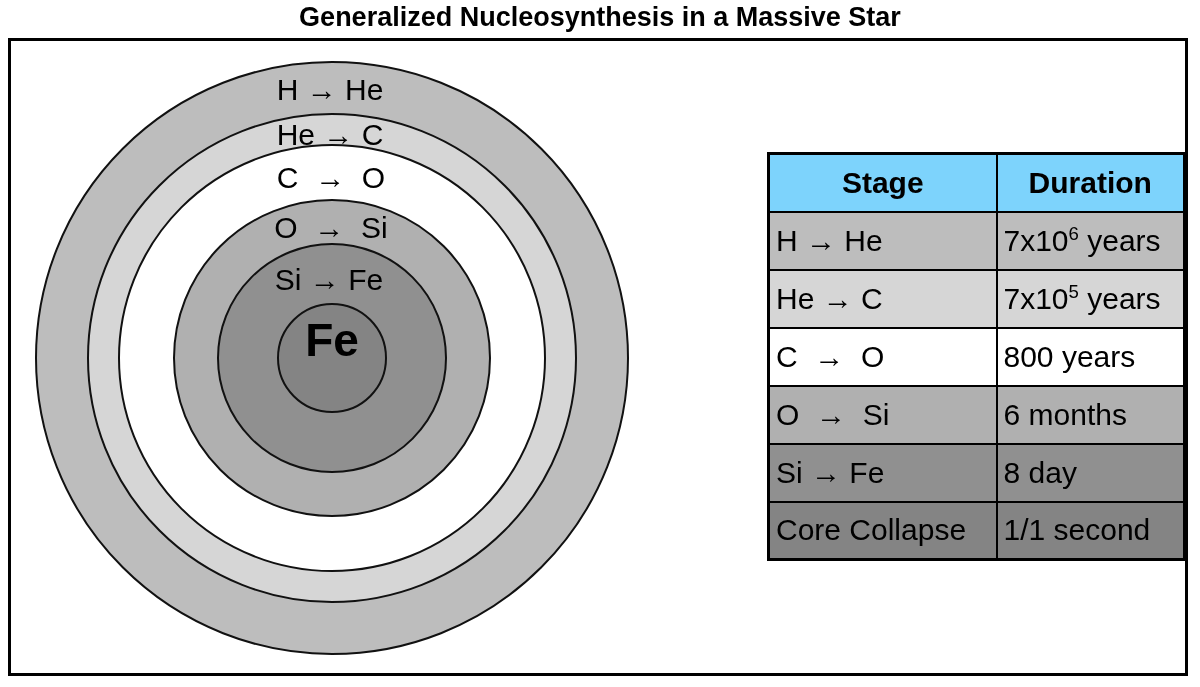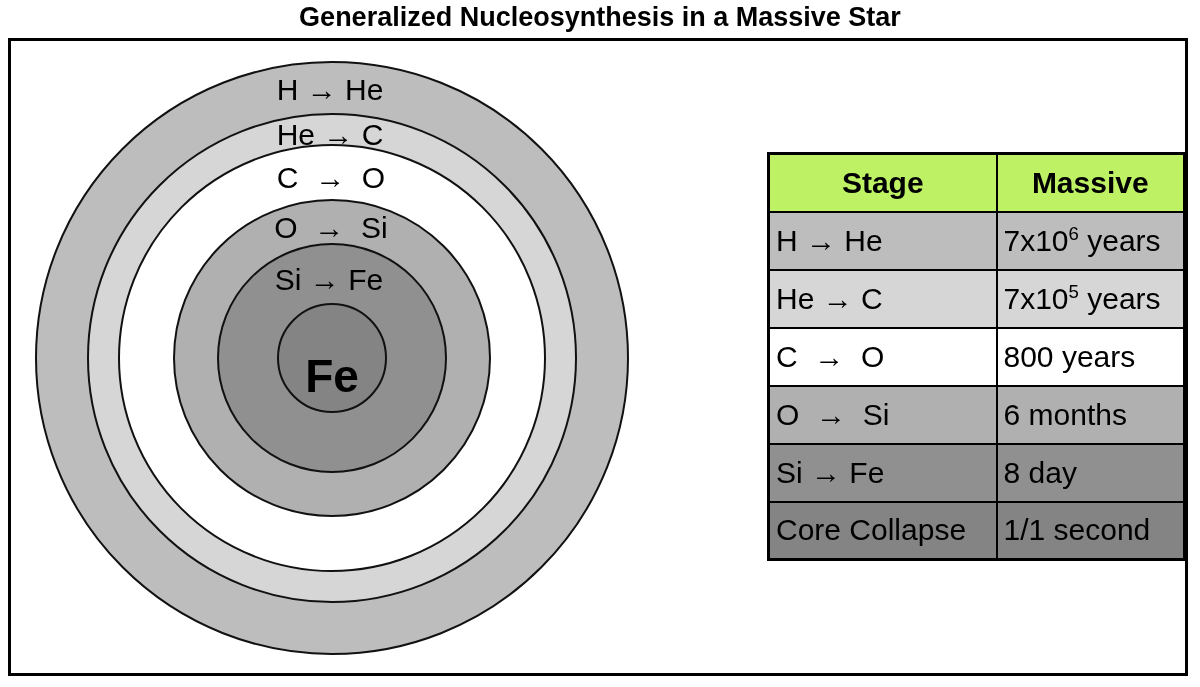--- a/index.html
+++ b/index.html
@@ -54,21 +54,21 @@
     line-height: 1;
   }
   .ring-label.l0 { left: 330px; top: 90px; }
   .ring-label.l1 { left: 330px; top: 135px; }
   .ring-label.l2 { left: 331px; top: 178px; }
   .ring-label.l3 { left: 331px; top: 228px; }
   .ring-label.l4 { left: 329px; top: 280px; }
   .core-label {
     position: absolute;
     left: 332px;
-    top: 376px;
+    top: 340px;
     transform: translate(-50%, -50%);
     font-size: 46px;
     font-weight: bold;
     line-height: 1;
   }
   table.duration-table {
     position: absolute;
     left: 767px;
     top: 152px;
     border-collapse: collapse;
@@ -79,21 +79,21 @@
   .duration-table th, .duration-table td {
     border: 2px solid #000000;
     padding: 0;
     vertical-align: middle;
     overflow: hidden;
   }
   .duration-table col.c-stage { width: 228px; }
   .duration-table col.c-dur   { width: 188px; }
   .duration-table tr { height: 58px; }
   .duration-table th {
-    background: #bef264;
+    background: #7dd3fc;
     font-weight: bold;
     text-align: center;
   }
   .duration-table td {
     text-align: left;
     padding-left: 6px;
     white-space: pre;
   }
   .duration-table sup {
     font-size: 0.62em;
@@ -124,21 +124,21 @@
   <div class="core-label">Fe</div>
 
   <table class="duration-table">
     <colgroup>
         <col class="c-stage">
         <col class="c-dur">
       </colgroup>
     <thead>
       <tr>
         <th>Stage</th>
-        <th>Massive</th>
+        <th>Duration</th>
       </tr>
     </thead>
     <tbody>
       <tr style="background-color: rgb(189, 189, 189);">
         <td>H → He</td>
         <td><span>7x10</span><sup>6</sup><span> years</span></td>
       </tr>
       <tr style="background-color: rgb(214, 214, 214);">
         <td>He → C</td>
         <td><span>7x10</span><sup>5</sup><span> years</span></td>

